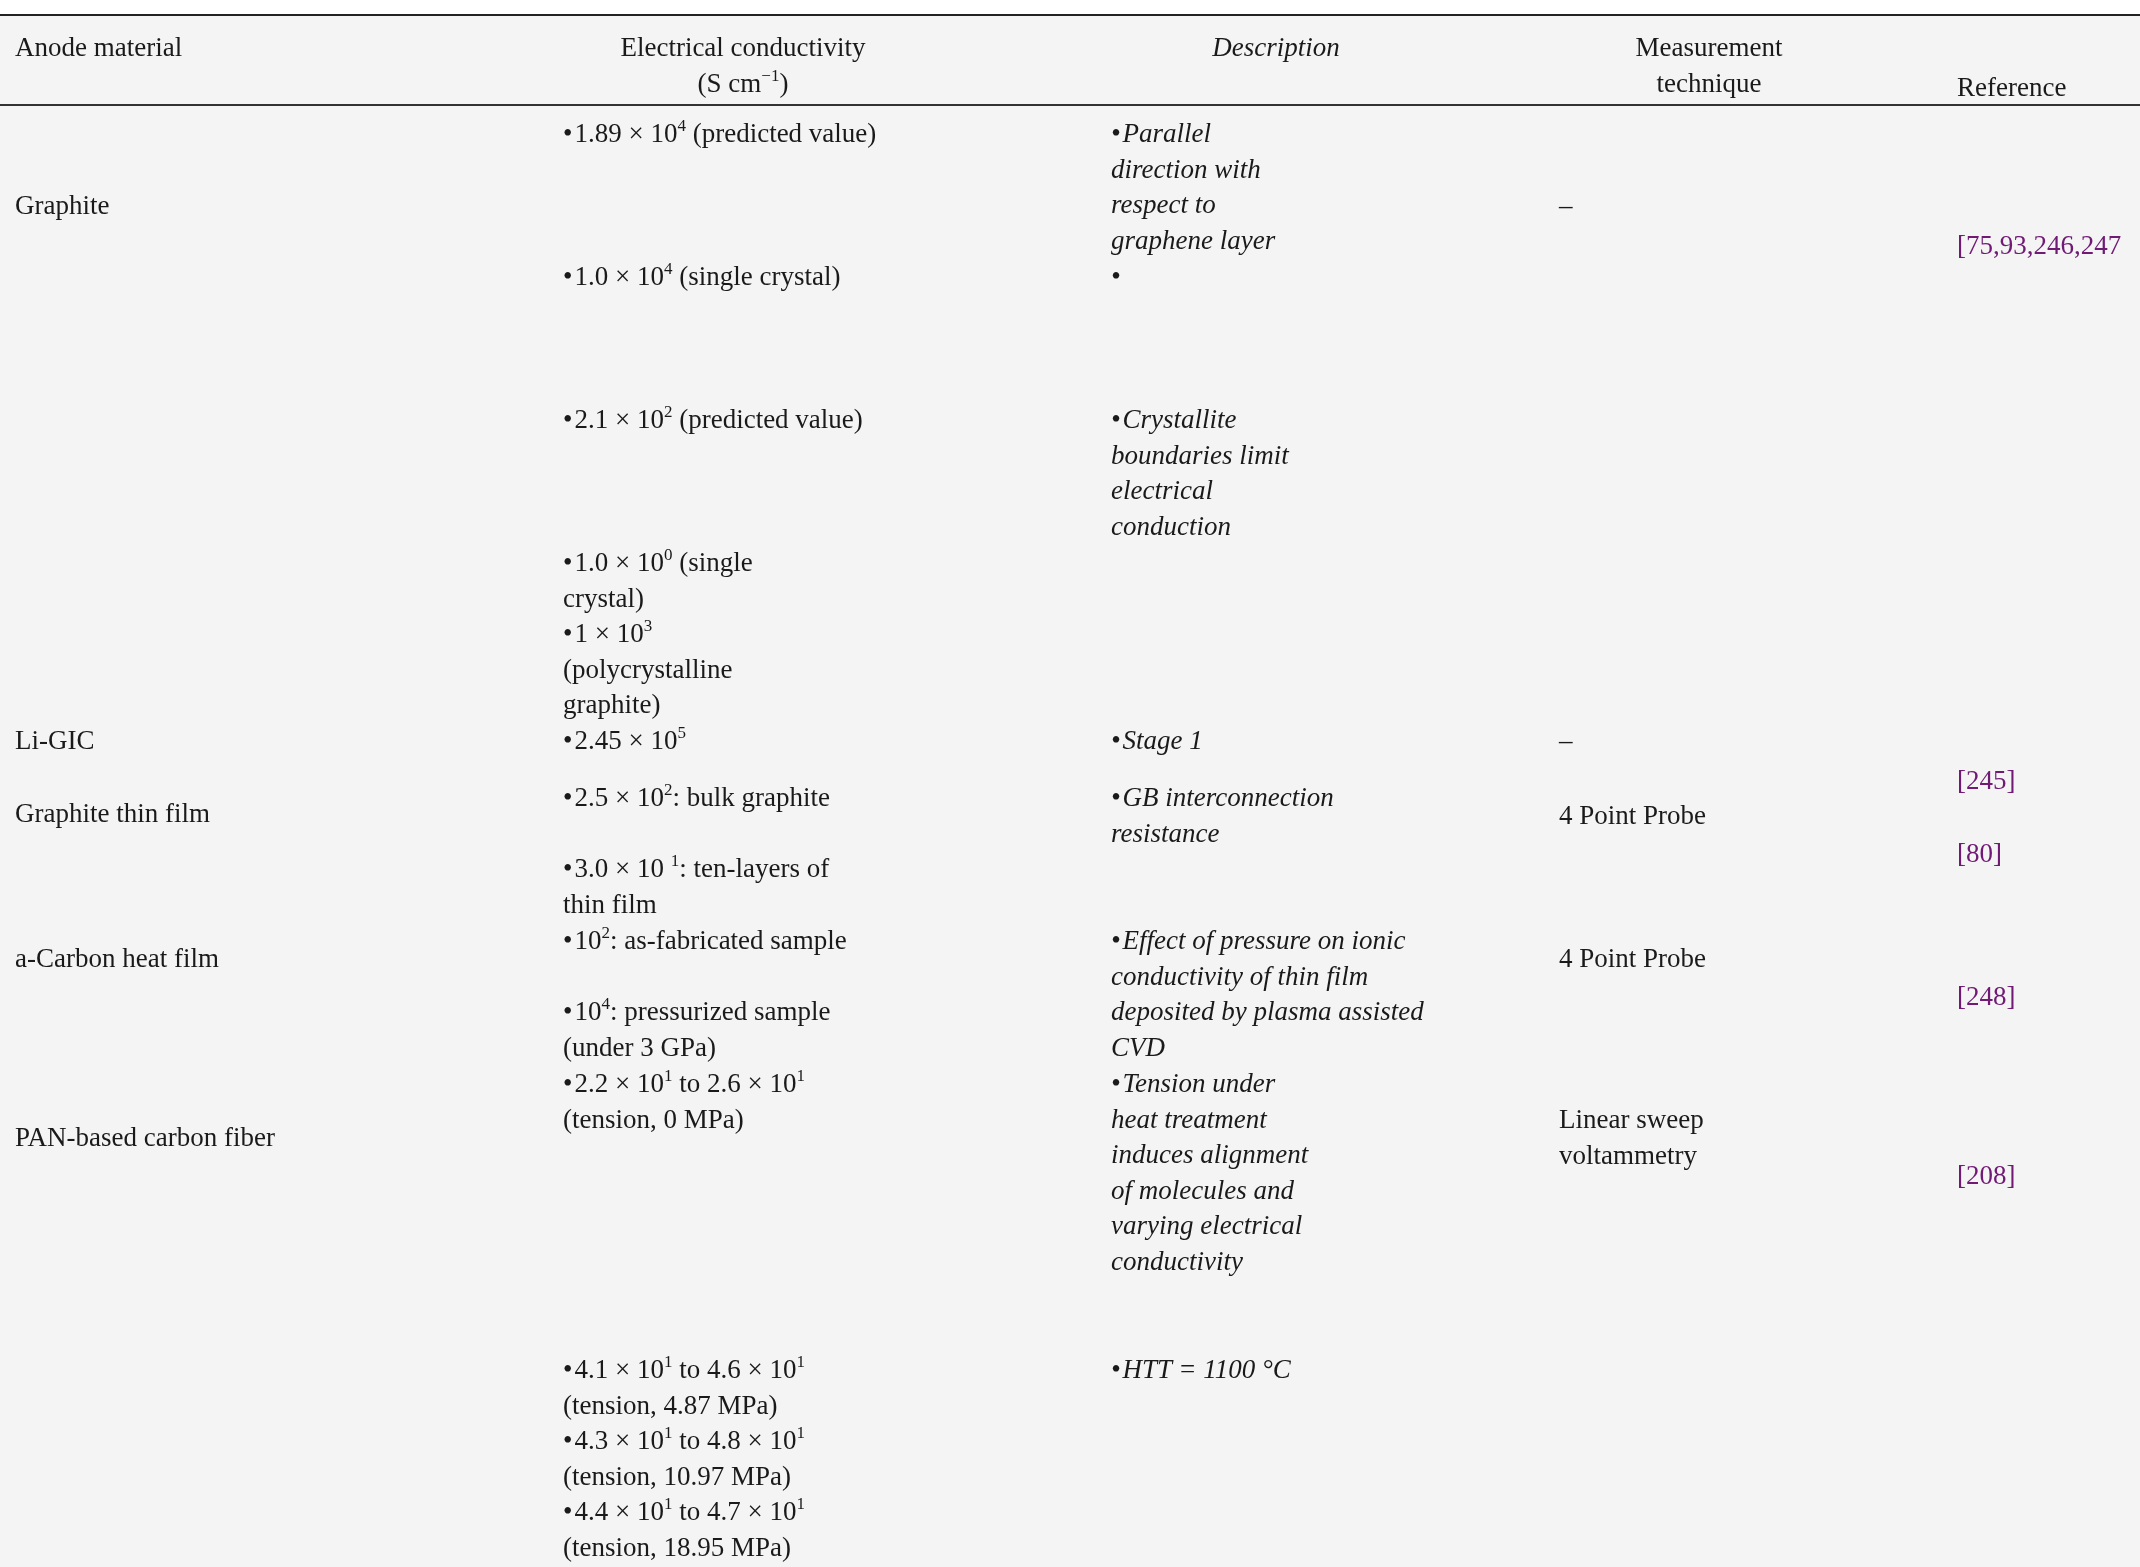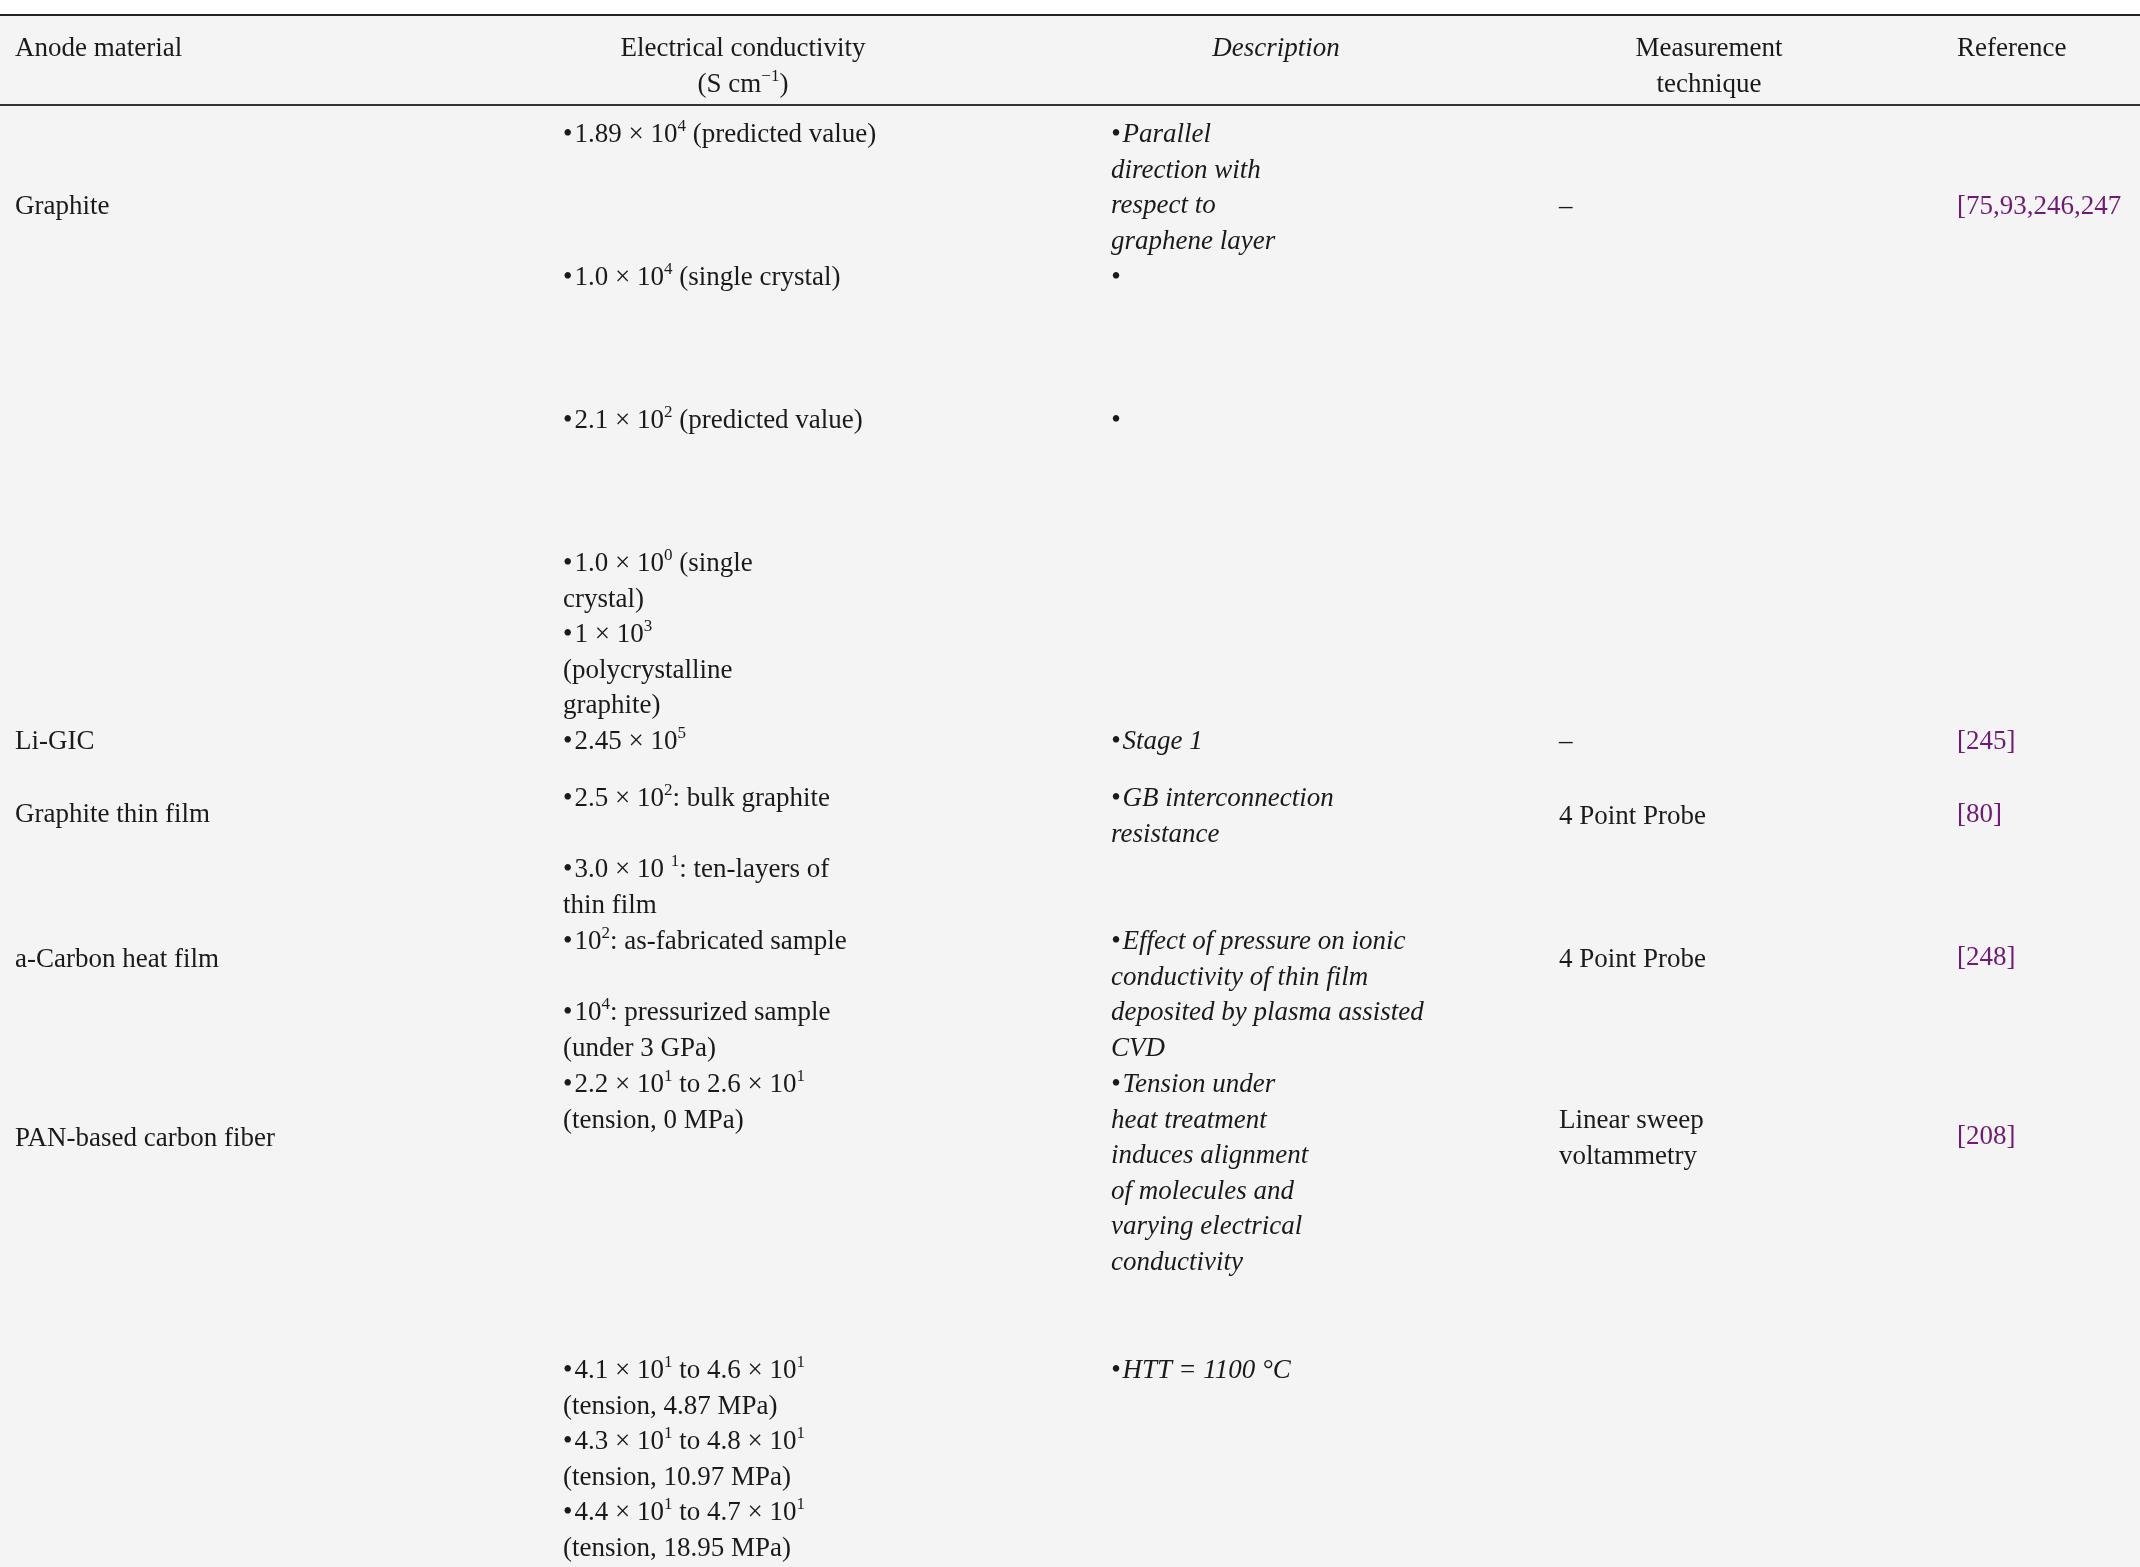--- a/index.html
+++ b/index.html
@@ -17,21 +17,21 @@
   .thead {
     position: absolute; left: 0; top: 0; width: 2140px; height: 88px;
     border-bottom: 2px solid #333;
     text-align: center;
   }
   .cell { position: absolute; font-size: 27px; line-height: 35.6px; }
   .c0 { left: 15px; }
   .c1 { left: 563px; width: 360px; }
   .c2 { left: 1111px; width: 330px; font-style: italic; }
   .c3 { left: 1559px; width: 300px; }
-  .c4 { left: 1957px; white-space: nowrap; }
+  .c4 { left: 1957px; white-space: nowrap; margin-top: 40px; }
   .ref { color: #701a75; }
   .bullet::before { content: "\2022"; margin-right: 2px; }
   sup { font-size: 17px; line-height: 0; position: relative; top: -1px; }
 </style>
 </head>
 <body>
 
 <div class="page">
 
   <div class="thead">
@@ -52,21 +52,21 @@
     <div class="cell c0" style="top:172px">Graphite</div>
 
     <div class="cell c1" style="top:100px"><span class="bullet"></span><span>1.89 × 10</span><sup>4</sup><span> (predicted value)</span></div>
     <div class="cell c1" style="top:243px"><span class="bullet"></span><span>1.0 × 10</span><sup>4</sup><span> (single crystal)</span></div>
     <div class="cell c1" style="top:386px"><span class="bullet"></span><span>2.1 × 10</span><sup>2</sup><span> (predicted value)</span></div>
     <div class="cell c1" style="top:529px; width:260px"><span class="bullet"></span><span>1.0 × 10</span><sup>0</sup><span> (single crystal)</span></div>
     <div class="cell c1" style="top:600px; width:220px"><span class="bullet"></span><span>1 × 10</span><sup>3</sup><span> (polycrystalline graphite)</span></div>
 
     <div class="cell c2" style="top:100px; width:200px"><span class="bullet"></span><span>Parallel direction with respect to graphene layer</span></div>
     <div class="cell c2" style="top:243px; width:200px"><span class="bullet"></span></div>
-    <div class="cell c2" style="top:386px; width:200px"><span class="bullet"></span></div>
+    <div class="cell c2" style="top:386px; width:200px"><span class="bullet"></span><span>Crystallite boundaries limit electrical conduction</span></div>
 
     <div class="cell c3" style="top:172px">–</div>
     <div class="cell c4 ref" style="top:172px">[75,93,246,247</div>
   </div>
 
   <div>
     <div class="cell c0" style="top:707px">Li-GIC</div>
     <div class="cell c1" style="top:707px"><span class="bullet"></span><span>2.45 × 10</span><sup>5</sup></div>
     <div class="cell c2" style="top:707px"><span class="bullet"></span><span>Stage 1</span></div>
     <div class="cell c3" style="top:707px">–</div>

